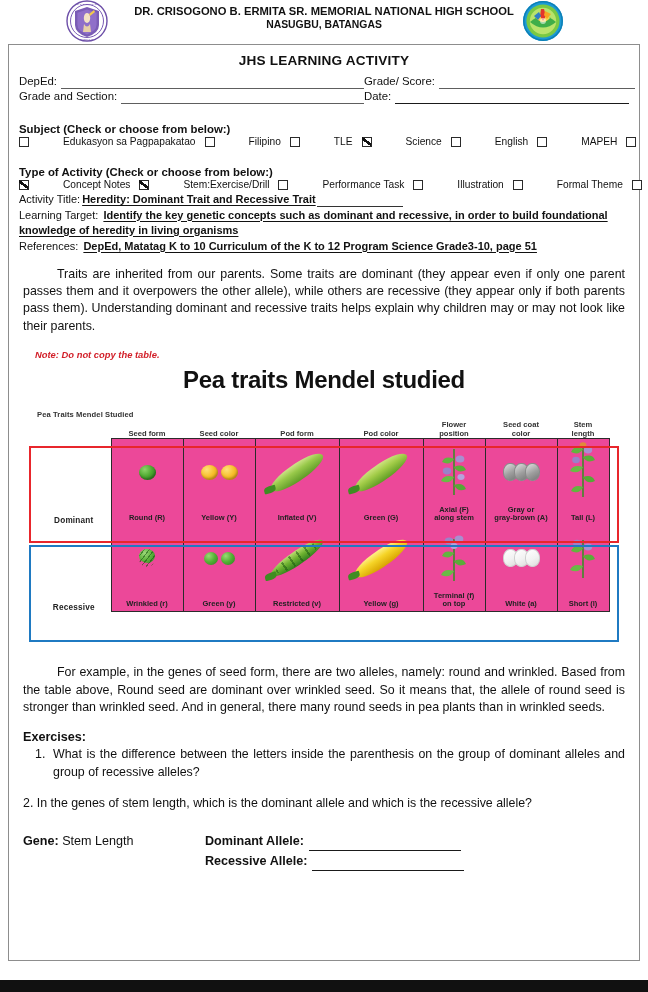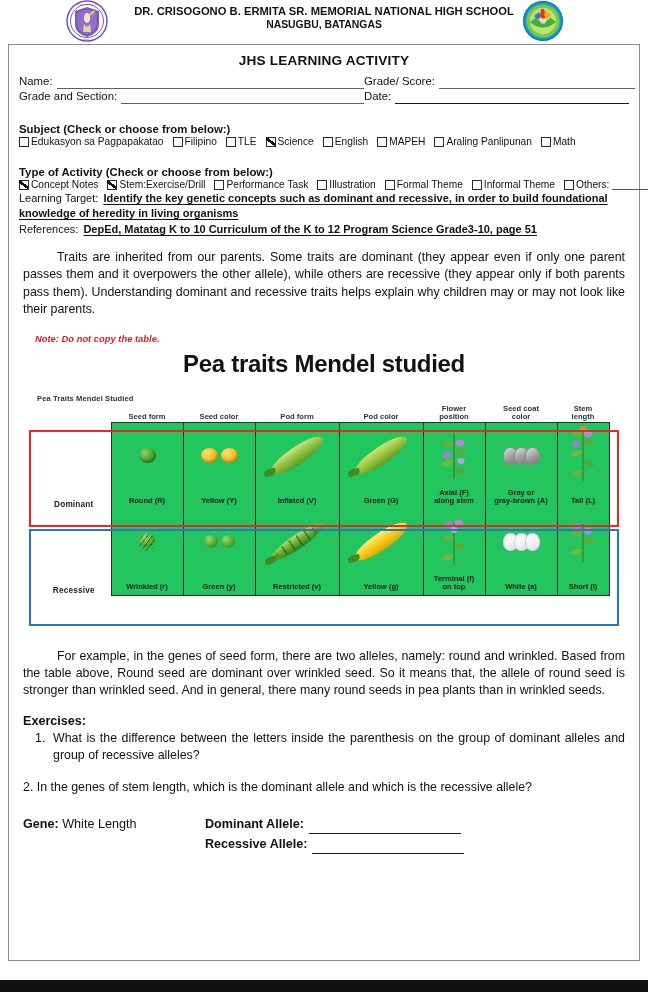--- a/index.html
+++ b/index.html
@@ -56,21 +56,21 @@
   .idrow{display:flex;align-items:flex-end;white-space:nowrap;}
   .idlabel{font-size:11.4px;color:#111;}
   .rule{flex:1;border-bottom:1px solid #5e5e5e;height:11px;margin-left:4px;}
   .rule.thick{border-bottom:1.6px solid #1a1a1a;}
   .rule.short{flex:none;width:196px;}
 
   .sect-head{font-weight:bold;font-size:11.4px;margin-top:19px;}
 
   
   .cbrow{display:flex;align-items:center;flex-wrap:nowrap;font-size:10.4px;margin-top:1px;}
-  .cbitem{display:flex;align-items:center;white-space:nowrap;margin-right:9px;}
+  .cbitem{display:flex;align-items:center;white-space:nowrap;margin-right:9px;gap:32px;}
   .cbitem:last-child{margin-right:0;}
   .cb{
     position:relative;display:inline-block;
     width:8px;height:8px;border:1px solid #2a2a2a;
     margin-right:2px;flex:none;background:#fff;
   }
   .cb.checked::after{
     content:"";position:absolute;left:-1px;top:-1px;width:9px;height:9px;
     background:linear-gradient(38deg,rgba(0,0,0,0) 40%,#111 40%,#111 60%,rgba(0,0,0,0) 60%);
   }
@@ -116,21 +116,21 @@
   }
   .ptable td,.ptable th{padding:0;vertical-align:bottom;}
   .col-head{
     height:18px;text-align:center;vertical-align:bottom;
     font-size:7.6px;font-weight:bold;color:#333;line-height:8.4px;
     border:none;padding-bottom:2px;
   }
   .col-rowlab{border:none;}
   .cell{
     border-left:1.4px solid #2b2b2b;border-right:1.4px solid #2b2b2b;
-    height:86px;position:relative;background:#22c55e;
+    height:86px;position:relative;background:#ec4899;
   }
   .cell.toprow{border-top:1.4px solid #2b2b2b;}
   .cell.botrow{border-bottom:1.4px solid #2b2b2b;margin-left:8px;}
   .rowlab{
     font-size:8.2px;font-weight:bold;color:#222;text-align:center;
     height:86px;vertical-align:middle;letter-spacing:.2px;
   }
   .cell-art{
     position:absolute;left:0;right:0;top:6px;height:54px;
     display:flex;align-items:center;justify-content:center;
@@ -249,21 +249,21 @@
     </div>
   </div>
 
   <div class="frame">
 
     <div class="doctitle">JHS LEARNING ACTIVITY</div>
 
     <div class="idgrid">
       <div class="idcol a">
         <div class="idrow">
-          <span class="idlabel">Name:</span>
+          <span class="idlabel">DepEd:</span>
           <span class="rule"></span>
         </div>
         <div class="idrow">
           <span class="idlabel">Grade and Section:</span>
           <span class="rule"></span>
         </div>
       </div>
       <div class="idcol b">
         <div class="idrow">
           <span class="idlabel">Grade/ Score:</span>
@@ -338,20 +338,25 @@
           <span class="cb"></span>
           <span class="cb-label">Informal Theme</span>
         </span>
       <span class="cbitem">
           <span class="cb"></span>
           <span class="cb-label">Others:</span>
           <span class="cb-rule"></span>
         </span>
     </div>
 
+    <div class="metarow">
+      <span class="meta-lab">Activity Title:</span>
+      <span class="meta-val">Heredity: Dominant Trait and Recessive Trait</span>
+      <span class="meta-tail"></span>
+    </div>
 
     <div class="metablock">
       <span class="meta-lab">Learning Target:</span>
       <span class="meta-val">Identify the key genetic concepts such as dominant and recessive, in order to build foundational knowledge of heredity in living organisms</span>
     </div>
 
     <div class="metablock">
       <span class="meta-lab">References:</span>
       <span class="meta-val">DepEd, Matatag  K to 10 Curriculum of the K to 12 Program Science Grade3-10, page 51</span>
     </div>
@@ -561,21 +566,21 @@
       <li class="exitem">
         <span class="num">1.</span>
         <span>What is the difference between the letters inside the parenthesis on the group of dominant alleles and group of recessive alleles?</span>
       </li>
     </ul>
     <div class="exq2">2. In the genes of stem length, which is the dominant allele and which is the recessive allele?</div>
 
     <div class="genebox">
       <div class="gene-left">
         <b>Gene:</b>
-        <span>White Length</span>
+        <span>Stem Length</span>
       </div>
       <div>
         <div class="allele-row">
           <span class="allele-lab">Dominant Allele:</span>
           <span class="allele-rule"></span>
         </div>
         <div class="allele-row">
           <span class="allele-lab">Recessive Allele:</span>
           <span class="allele-rule"></span>
         </div>

